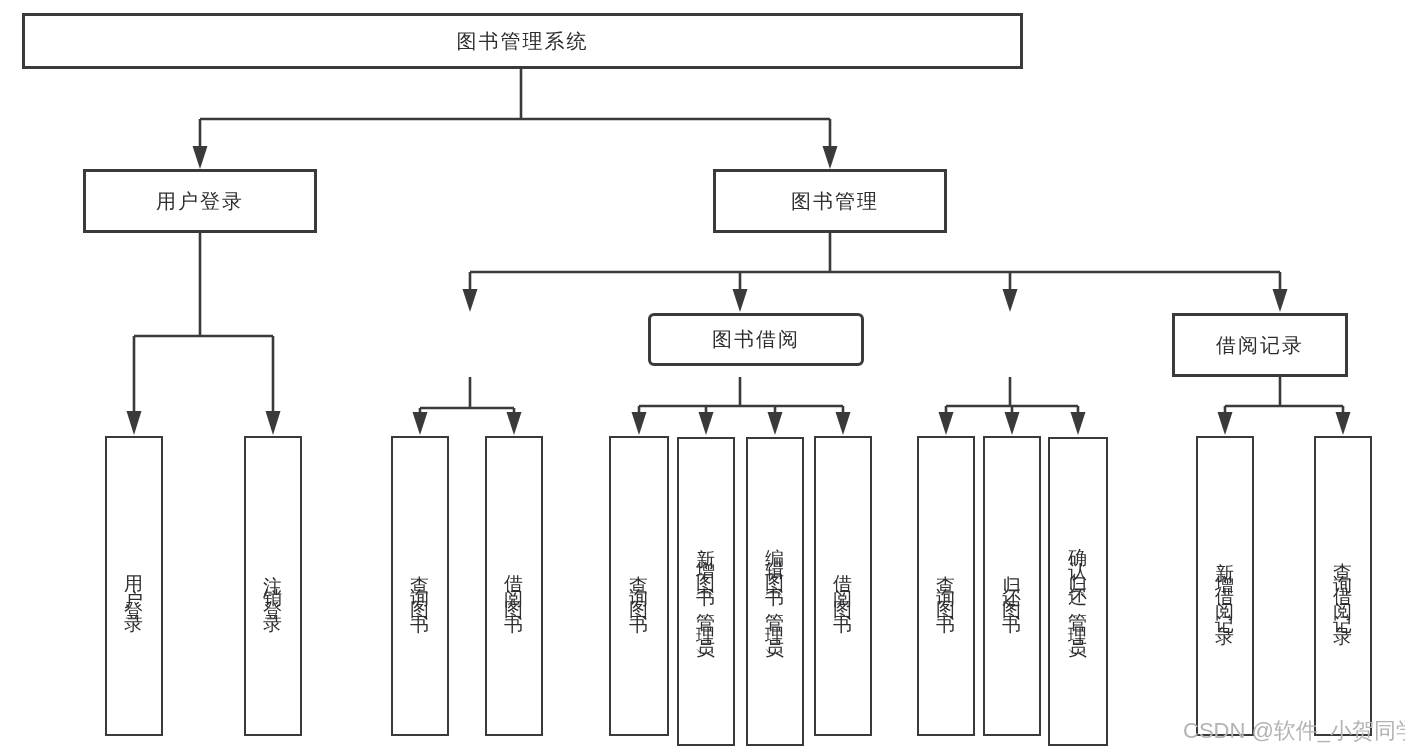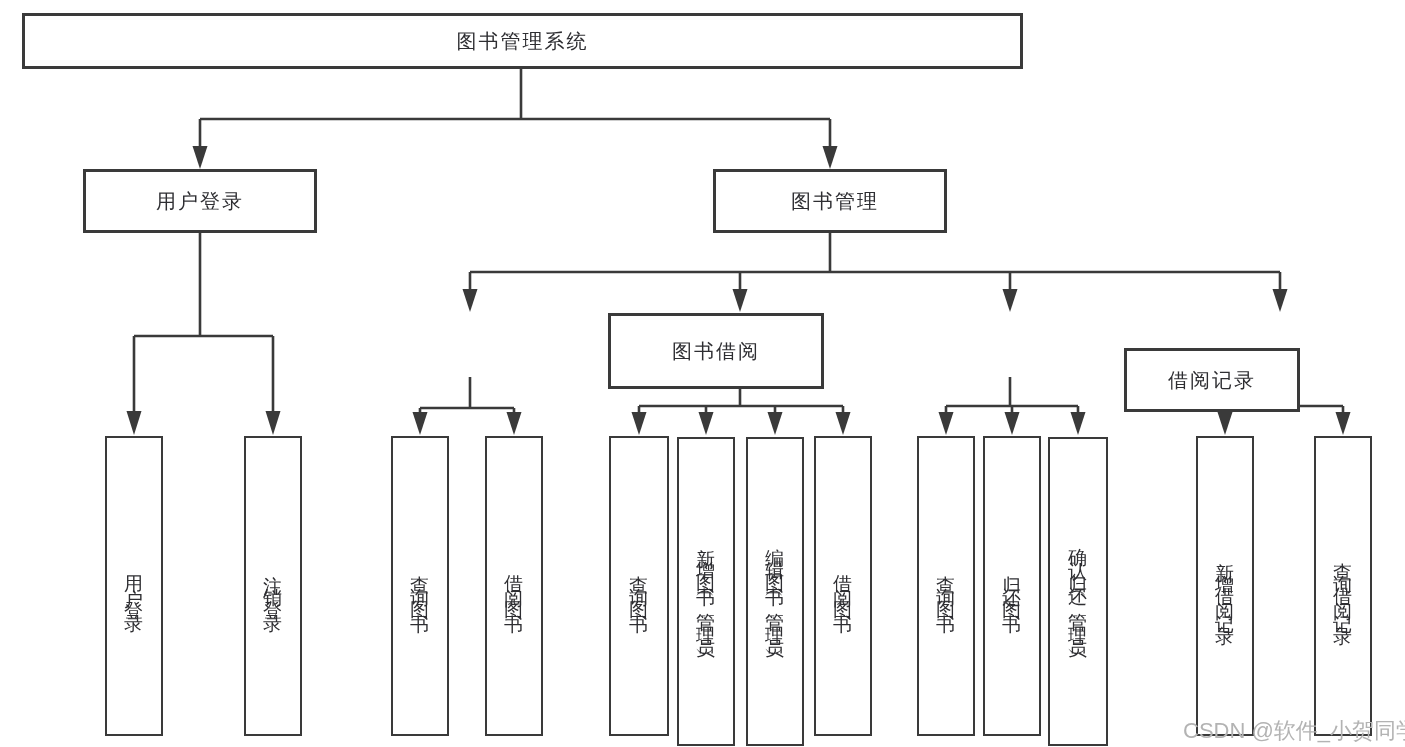--- a/index.html
+++ b/index.html
@@ -118,24 +118,24 @@
     <span>图书管理系统</span>
   </div>
 
   <div class="node hnode" style="left:83px; top:169px; width:234px; height:64px;">
     <span>用户登录</span>
   </div>
   <div class="node hnode" style="left:713px; top:169px; width:234px; height:64px;padding-left:10px;">
     <span>图书管理</span>
   </div>
 
-  <div class="node hnode" style="left:608px; top:313px; width:216px; height:76px;">
+  <div class="node hnode" style="left:648px; top:313px; width:216px; height:53px;border-radius:6px;">
     <span>图书借阅</span>
   </div>
-  <div class="node hnode" style="left:1124px; top:313px; width:176px; height:64px;margin-top:35px;">
+  <div class="node hnode" style="left:1172px; top:313px; width:176px; height:64px;">
     <span>借阅记录</span>
   </div>
 
   <div class="node vnode" style="left:105px; top:436px; width:58px; height:300px;">
     <span class="vtext">用户登录</span>
   </div>
   <div class="node vnode" style="left:244px; top:436px; width:58px; height:300px;">
     <span class="vtext">注销登录</span>
   </div>
 

